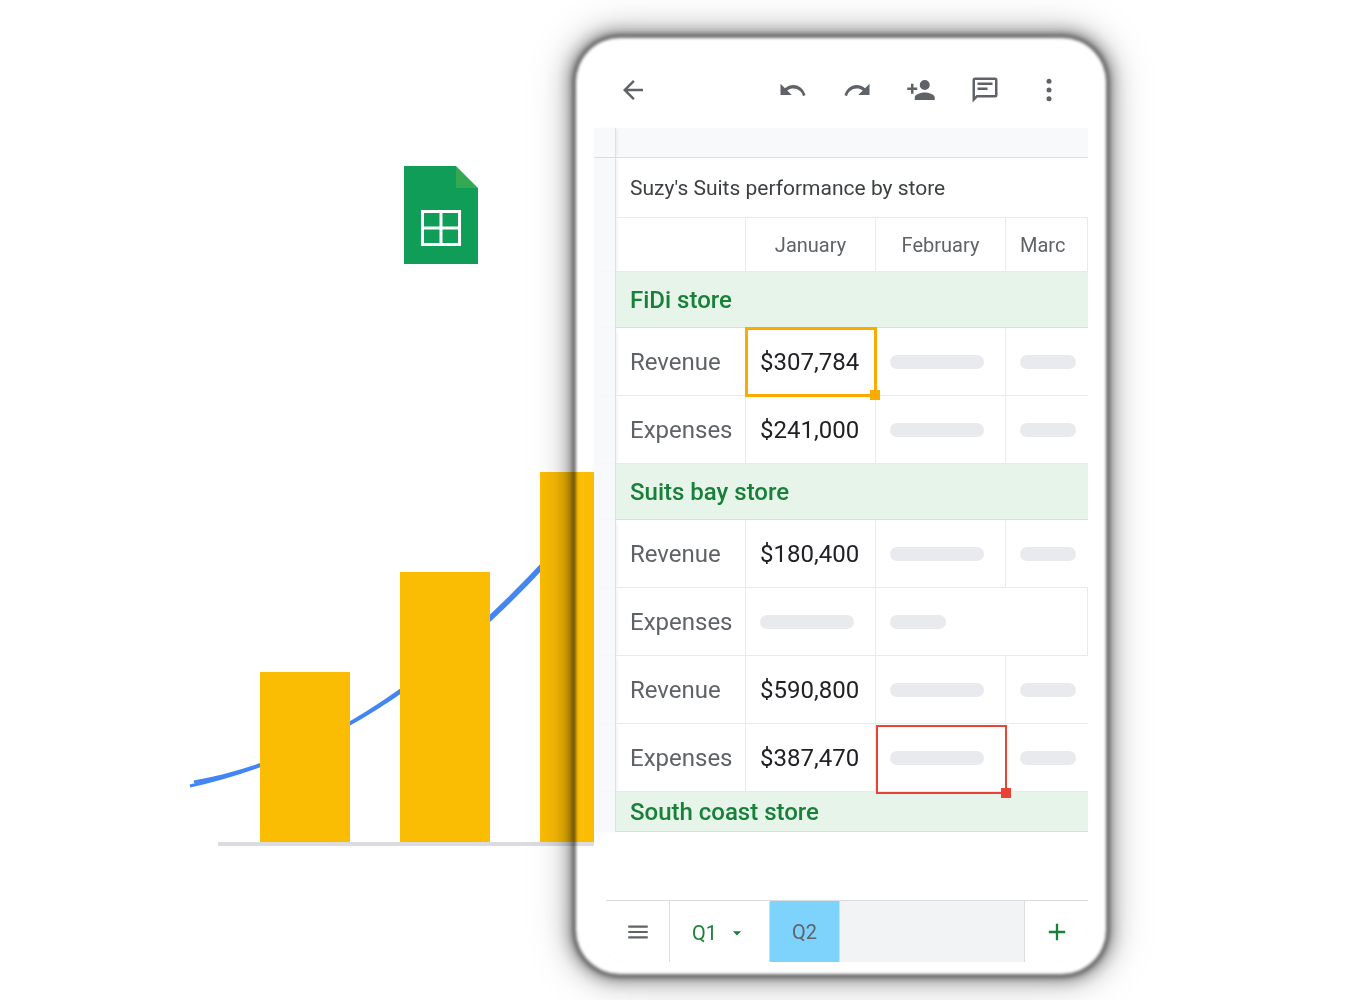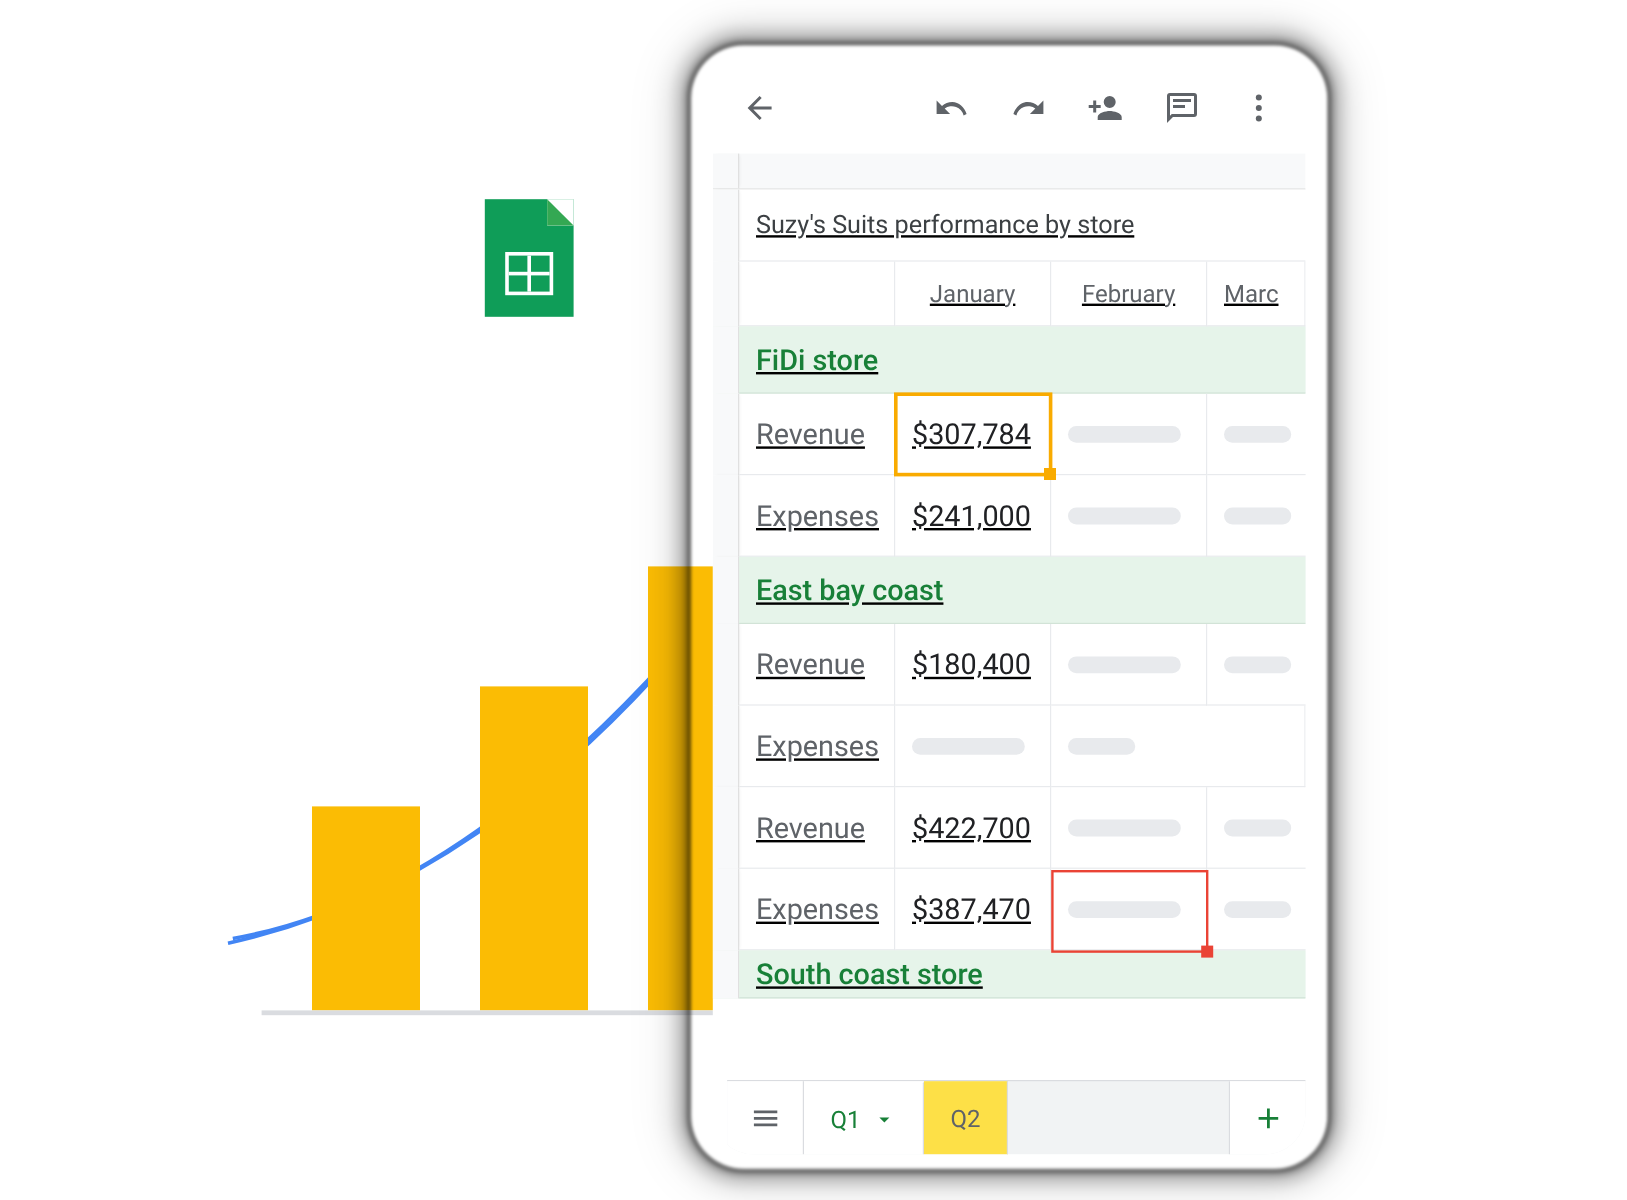--- a/index.html
+++ b/index.html
@@ -28,21 +28,21 @@
     filter: blur(1.5px); }
   .phone { position: absolute; left: 594px; top: 52px; width: 494px; height: 910px; background: #fff; border-radius: 34px; overflow: hidden; }
 
   
   .toolbar { display: flex; align-items: center; height: 76px; padding: 0 22px; gap: 0; }
   .toolbar .icon { width: 34px; height: 34px; display: flex; align-items: center; justify-content: center; color: #5f6368; }
   .toolbar .back { margin-right: auto; }
   .tb-group { display: flex; gap: 30px; align-items: center; }
 
   
-  .sheet { width: 100%; text-decoration: underline; }
+  .sheet { width: 100%; }
   .corner-row { display: flex; height: 30px; background: #f8f9fa; border-bottom: 1px solid #e0e0e0; }
   .corner-row .corner { width: 22px; border-right: 1px solid #e0e0e0; box-shadow: 2px 0 3px -1px #0001; }
   .corner-row .rest { flex: 1; }
 
   .row { display: flex; background: #fff; }
   .row .gutter { width: 22px; min-width: 22px; background: #f8f9fa; border-right: 1px solid #e0e0e0; box-shadow: 2px 0 3px -1px #0001; }
   .row .cell { border-right: 1px solid #e8eaed; border-bottom: 1px solid #e8eaed; display: flex; align-items: center; padding: 0 14px; font-size: 24px; color: #3c4043; }
   .row .c-a { width: 130px; min-width: 130px; }
   .row .c-b { width: 130px; min-width: 130px; }
   .row .c-c { width: 130px; min-width: 130px; position: relative; }
@@ -74,21 +74,21 @@
   .sel-yellow .handle { position: absolute; right: -6px; bottom: -6px; width: 10px; height: 10px; background: #f9ab00; }
   .sel-red { position: absolute; border: 2px solid #ea4335; pointer-events: none; }
   .sel-red .handle { position: absolute; right: -6px; bottom: -6px; width: 10px; height: 10px; background: #ea4335; }
 
   
   .tabs { position: absolute; bottom: 0; left: 12px; right: 0; height: 62px; display: flex; align-items: stretch; border-top: 1px solid #dadce0; background: #f1f3f4; }
   .tabs .menu-btn, .tabs .add-btn { width: 64px; display: flex; align-items: center; justify-content: center; color: #5f6368; background: #fff; }
   .tabs .add-btn { color: #188038; margin-left: auto; border-left: 1px solid #dadce0; }
   .tabs .tab { display: flex; align-items: center; justify-content: center; padding: 0 22px; font-size: 20px; border-right: 1px solid #dadce0; gap: 10px; }
   .tabs .tab.active { background: #fff; color: #188038; border-top: 2px solid transparent; }
-  .tabs .tab.inactive { background: #fde047; color: #5f6368; }
+  .tabs .tab.inactive { background: #7dd3fc; color: #5f6368; }
   .tabs .menu-btn { border-right: 1px solid #dadce0; }
   .tabs .chev { color: #188038; }
 
   svg { display: block; }
 </style>
 </head>
 <body>
 
 <div class="sheets-logo">
   <div class="body">
@@ -204,21 +204,21 @@
       <div class="cell c-c">
           <div class="pill"></div>
         </div>
       <div class="cell c-d">
           <div class="pill"></div>
         </div>
     </div>
 
     <div class="row group-row">
       <div class="gutter"></div>
-      <div class="cell c-a" style="width:472px;border-right:none">East bay coast</div>
+      <div class="cell c-a" style="width:472px;border-right:none">Suits bay store</div>
     </div>
     <div class="row data-row">
       <div class="gutter"></div>
       <div class="cell c-a">Revenue</div>
       <div class="cell c-b">$180,400</div>
       <div class="cell c-c">
           <div class="pill"></div>
         </div>
       <div class="cell c-d">
           <div class="pill"></div>
@@ -231,21 +231,21 @@
           <div class="pill"></div>
         </div>
       <div class="cell c-d">
           <div class="pill"></div>
         </div>
     </div>
 
     <div class="row data-row">
       <div class="gutter"></div>
       <div class="cell c-a">Revenue</div>
-      <div class="cell c-b">$422,700</div>
+      <div class="cell c-b">$590,800</div>
       <div class="cell c-c">
           <div class="pill"></div>
         </div>
       <div class="cell c-d">
           <div class="pill"></div>
         </div>
     </div>
     <div class="row data-row">
       <div class="gutter"></div>
       <div class="cell c-a">Expenses</div>

